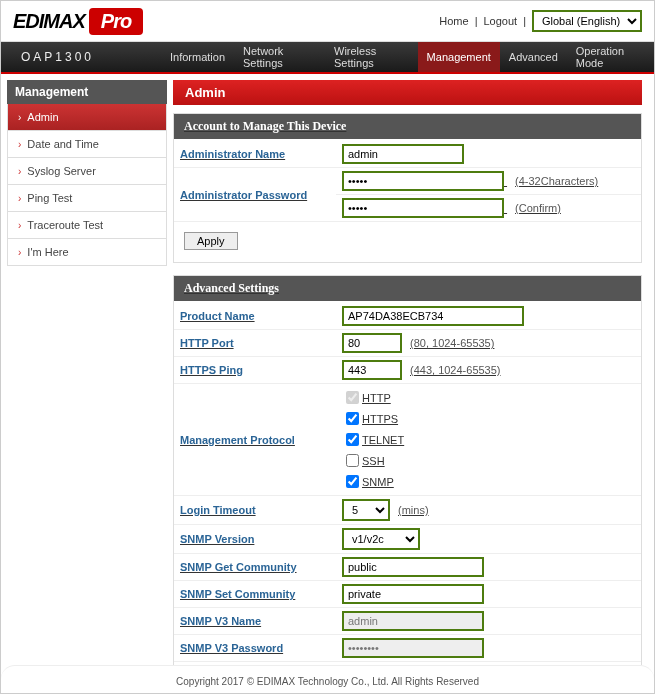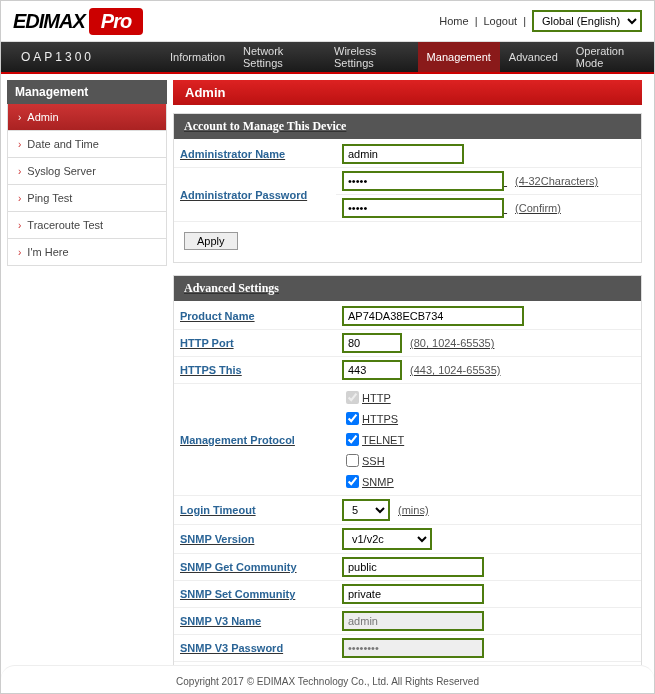--- a/index.html
+++ b/index.html
@@ -134,21 +134,21 @@
           <tbody>
               <tr>
             <td class="label">Product Name</td>
             <td><input type="text" style="width: 170px;" value="AP74DA38ECB734"></td>
           </tr>
           <tr>
             <td class="label">HTTP Port</td>
             <td><input type="text" style="width: 48px;" value="80"><span class="hint">(80, 1024-65535)</span></td>
           </tr>
           <tr>
-            <td class="label">HTTPS This</td>
+            <td class="label">HTTPS Ping</td>
             <td><input type="text" style="width: 48px;" value="443"><span class="hint">(443, 1024-65535)</span></td>
           </tr>
           <tr>
             <td class="label">Management Protocol</td>
             <td class="proto-list">
               <label>
                     <input type="checkbox" checked="" disabled="" style="">
                     <span>HTTP</span>
                   </label>
               <label>
@@ -168,21 +168,21 @@
                     <span>SNMP</span>
                   </label>
             </td>
           </tr>
           <tr>
             <td class="label">Login Timeout</td>
             <td><select style="width:48px"><option>5</option></select><span class="hint">(mins)</span></td>
           </tr>
           <tr>
             <td class="label">SNMP Version</td>
-            <td><select style="width:90px"><option>v1/v2c</option></select></td>
+            <td><select style="width:78px"><option>v1/v2c</option></select></td>
           </tr>
           <tr>
             <td class="label">SNMP Get Community</td>
             <td><input type="text" style="width: 130px;" value="public"></td>
           </tr>
           <tr>
             <td class="label">SNMP Set Community</td>
             <td><input type="text" style="width: 130px;" value="private"></td>
           </tr>
           <tr>

